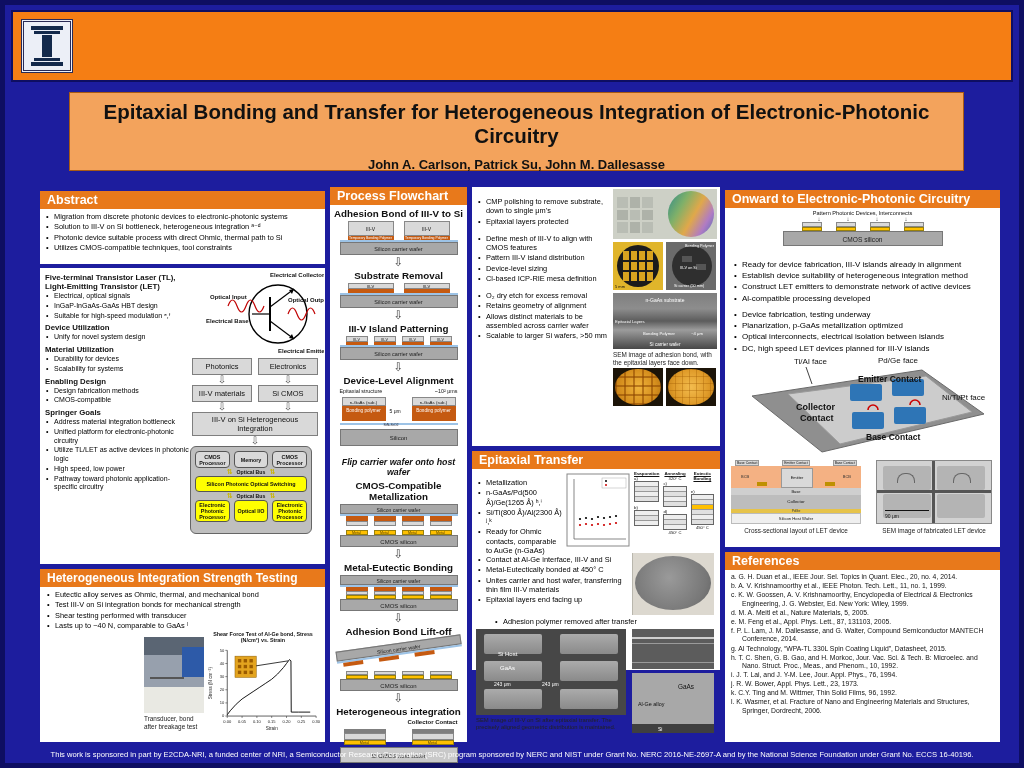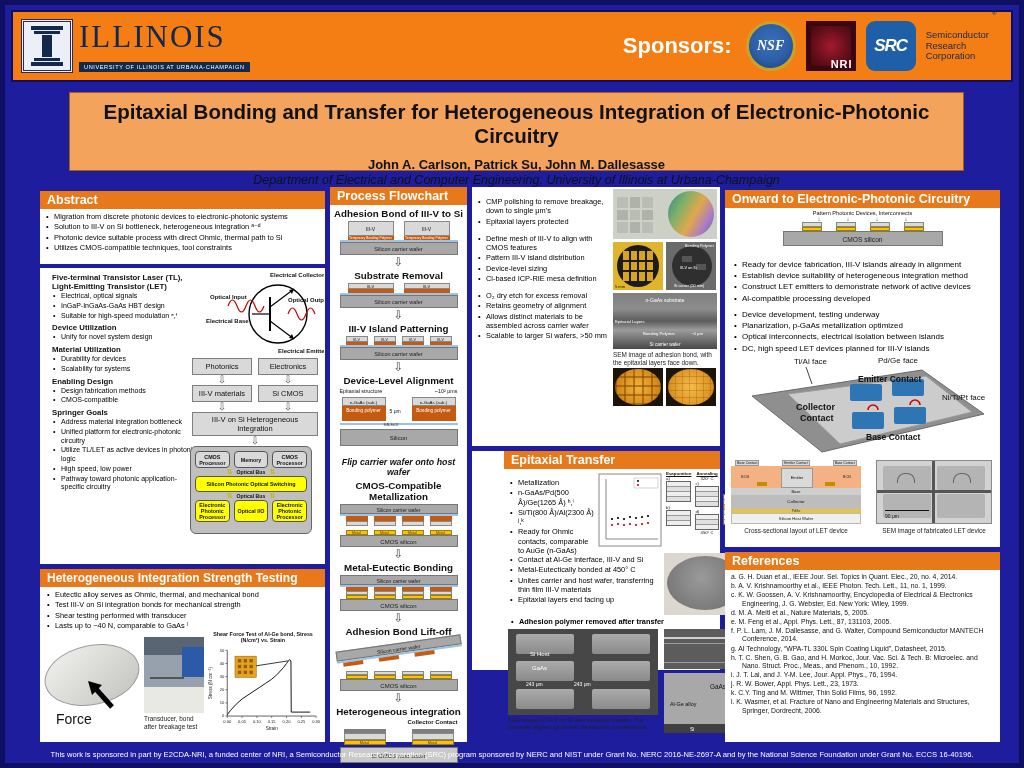--- a/index.html
+++ b/index.html
@@ -86,66 +86,43 @@
     <div class="il-logo">
       <div class="il-emblem">
         <svg width="40" height="44" viewBox="0 0 40 44">
           <rect x="4" y="2" width="32" height="4" fill="#13294B"></rect>
           <rect x="7" y="7" width="26" height="3" fill="#13294B"></rect>
           <rect x="15" y="11" width="10" height="22" fill="#13294B"></rect>
           <rect x="7" y="34" width="26" height="3" fill="#13294B"></rect>
           <rect x="4" y="38" width="32" height="4" fill="#13294B"></rect>
         </svg>
       </div>
-      <div class="il-right">
-        <div class="il-word">ILLINOIS</div>
-        <div class="il-sub">UNIVERSITY OF ILLINOIS AT URBANA-CHAMPAIGN</div>
-      </div>
-    </div>
-    <div class="sponsors">
-      <span class="sp-label">Sponsors:</span>
-      <div class="nsf">
-          <span>NSF</span>
-        </div>
-      <div class="nri">
-          <span>NRI</span>
-        </div>
-      <div class="srcbox">
-          <span>SRC</span>
-        </div>
-      <div class="srctext">
-        <span>Semiconductor
-Research
-Corporation</span>
-        <span class="reg">®</span>
-      </div>
     </div>
   </div>
 
   <div class="banner">
     <div class="t">Epitaxial Bonding and Transfer for Heterogeneous Integration of Electronic-Photonic Circuitry</div>
     <div class="a">John A. Carlson, Patrick Su, John M. Dallesasse</div>
-    <div class="d">Department of Electrical and Computer Engineering, University of Illinois at Urbana-Champaign</div>
   </div>
 
   <div class="panel" style="left:35px;top:186px;width:285px;height:73px;">
     <div class="panel-h">Abstract</div>
     <div class="panel-b" style="padding:3px 5px;">
       <div class="f75">
           <div class="bullet">Migration from discrete photonic devices to electronic-photonic systems</div>
           <div class="bullet">Solution to III-V on Si bottleneck, heterogeneous integration ᵃ⁻ᵈ</div>
           <div class="bullet">Photonic device suitable process with direct Ohmic, thermal path to Si</div>
           <div class="bullet">Utilizes CMOS-compatible techniques, tool constraints</div>
         </div>
     </div>
   </div>
 
   <div class="panel" style="left:35px;top:263px;width:285px;height:296px;">
     <div class="panel-b" style="height:274px;">
-      <div class="abs" style="left:5px;top:2px;width:146px;margin-left:7px;">
+      <div class="abs" style="left:5px;top:2px;width:146px;">
         <div class="sec-h">Five-terminal Transistor Laser (TL), Light-Emitting Transistor (LET)</div>
         <div class="f7">
             <div class="bullet">Electrical, optical signals</div>
             <div class="bullet">InGaP-InGaAs-GaAs HBT design</div>
             <div class="bullet">Suitable for high-speed modulation ᵉ,ᶠ</div>
           </div>
         <div class="sec-h">Device Utilization</div>
         <div class="f7">
             <div class="bullet">Unify for novel system design</div>
           </div>
@@ -236,28 +213,20 @@
   <div class="panel" style="left:35px;top:564px;width:285px;height:173px;">
     <div class="panel-h" style="font-size:12px;">Heterogeneous Integration Strength Testing</div>
     <div class="panel-b" style="height:151px;">
       <div class="f75 abs" style="left:6px;top:3px;width:272px;">
           <div class="bullet">Eutectic alloy serves as Ohmic, thermal, and mechanical bond</div>
           <div class="bullet">Test III-V on Si integration bonds for mechanical strength</div>
           <div class="bullet">Shear testing performed with transducer</div>
           <div class="bullet">Lasts up to ~40 N, comparable to GaAs ˡ</div>
         </div>
 
-      <div class="abs" style="left:2px;top:58px;width:102px;height:90px;">
-        <div style="width:94px;height:58px;border-radius:50%;background:linear-gradient(145deg,#f2f2f0,#c2c2be);border:1px solid #9a9a9a;transform:rotate(-12deg);margin-left:2px;"></div>
-        <svg class="abs" style="left:44px;top:34px;" width="30" height="32" viewBox="0 0 30 32">
-          <line x1="26" y1="28" x2="10" y2="10" stroke="#000" stroke-width="5"></line>
-          <polygon points="2,2 16,6 6,16" fill="#000"></polygon>
-        </svg>
-        <div class="abs" style="left:14px;top:66px;font-size:14px;color:#111;">Force</div>
-      </div>
 
       <div class="abs" style="left:104px;top:50px;width:60px;height:76px;background:#97a0ad;overflow:hidden;">
         <div class="abs" style="left:0;top:0;width:100%;height:18px;background:#5a6573;"></div>
         <div class="abs" style="right:0;top:10px;width:22px;height:30px;background:#2d5aa8;"></div>
         <div class="abs" style="left:0;bottom:0;width:100%;height:26px;background:#e9e9e3;"></div>
         <div class="abs" style="left:6px;top:40px;width:34px;height:2px;background:#555;"></div>
       </div>
       <div class="cap abs" style="left:104px;top:128px;width:62px;">Transducer, bond after breakage test</div>
 
       <div class="abs" style="left:166px;top:44px;width:114px;">
@@ -509,21 +478,21 @@
         <div class="abs lay l-si" style="left:0;top:28px;width:118px;height:16px;line-height:16px;font-size:6px;background:#c9c9c9;">Si CMOS host wafer</div>
       </div>
     </div>
   </div>
 
   <div class="panel" style="left:467px;top:182px;width:248px;height:259px;">
     <div class="panel-b" style="height:237px;">
       <div class="abs" style="left:5px;top:3px;width:132px;">
         <div style="height:7px;"></div>
         <div class="f75">
-            <div class="bullet">CMP polishing to remove breakage, down to single μm's</div>
+            <div class="bullet">CMP polishing to remove substrate, down to single μm's</div>
             <div class="bullet">Epitaxial layers protected</div>
           </div>
         <div style="height:7px;"></div>
         <div class="f75">
             <div class="bullet">Define mesh of III-V to align with CMOS features</div>
             <div class="bullet">Pattern III-V island distribution</div>
             <div class="bullet">Device-level sizing</div>
             <div class="bullet">Cl-based ICP-RIE mesa definition</div>
           </div>
         <div style="height:7px;"></div>
@@ -590,21 +559,21 @@
             <div class="abs" style="left:2px;top:1px;width:46px;height:36px;border-radius:50%;background:radial-gradient(circle,#F0B43C 0%,#D68F1E 60%,#B06F10 100%);background-image:repeating-linear-gradient(0deg,rgba(140,70,0,.55) 0 2px,transparent 2px 9px),repeating-linear-gradient(90deg,rgba(140,70,0,.55) 0 2px,transparent 2px 9px),radial-gradient(circle,#F0B43C 0%,#D68F1E 60%,#B06F10 100%);"></div>
           </div>
           <div style="width:50px;height:38px;background:#1c1408;position:relative;overflow:hidden;">
             <div class="abs" style="left:2px;top:1px;width:46px;height:36px;border-radius:50%;background-image:repeating-linear-gradient(0deg,rgba(160,90,0,.35) 0 1px,transparent 1px 7px),repeating-linear-gradient(90deg,rgba(160,90,0,.35) 0 1px,transparent 1px 7px),radial-gradient(circle,#F3BC4E 0%,#DF9A28 60%,#BB7914 100%);"></div>
           </div>
         </div>
       </div>
     </div>
   </div>
 
-  <div class="panel" style="left:467px;top:446px;width:248px;height:219px;padding-left:32px;">
+  <div class="panel" style="left:467px;top:446px;width:248px;height:219px;">
     <div class="panel-h">Epitaxial Transfer</div>
     <div class="panel-b" style="height:269px;">
       <div class="abs f75" style="left:5px;top:9px;width:86px;">
           <div class="bullet">Metallization</div>
           <div class="bullet">n-GaAs/Pd(500 Å)/Ge(1265 Å) ʰ,ⁱ</div>
           <div class="bullet">Si/Ti(800 Å)/Al(2300 Å) ʲ,ᵏ</div>
           <div class="bullet">Ready for Ohmic contacts, comparable to AuGe (n-GaAs)</div>
         </div>
 
       <svg class="abs" style="left:94px;top:4px;" width="64" height="74" viewBox="0 0 64 74">
@@ -688,21 +657,21 @@
 
       <div class="abs f75" style="left:5px;top:86px;width:150px;">
           <div class="bullet">Contact at Al-Ge interface, III-V and Si</div>
           <div class="bullet">Metal-Eutectically bonded at 450° C</div>
           <div class="bullet">Unites carrier and host wafer, transferring thin film III-V materials</div>
           <div class="bullet">Epitaxial layers end facing up</div>
         </div>
       <div class="abs grid-bg" style="left:160px;top:84px;width:82px;height:62px;background-color:#dcd8cf;">
         <div class="abs" style="left:3px;top:3px;width:76px;height:54px;border-radius:50%;background:radial-gradient(circle at 45% 40%,#9a9a9a 0%,#777 70%,#5f5f5f 100%);"></div>
       </div>
-      <div class="abs f75" style="left:6px;top:148px;width:200px;font-weight:bold;">
+      <div class="abs f75" style="left:22px;top:148px;width:200px;">
           <div class="bullet">Adhesion polymer removed after transfer</div>
         </div>
 
       <div class="abs" style="left:4px;top:160px;width:150px;height:86px;background:#474747;overflow:hidden;">
         <div class="abs" style="left:8px;top:5px;width:58px;height:20px;background:linear-gradient(180deg,#ababab,#8a8a8a);border-radius:2px;"></div>
         <div class="abs" style="right:8px;top:5px;width:58px;height:20px;background:linear-gradient(180deg,#ababab,#8a8a8a);border-radius:2px;"></div>
         <div class="abs" style="left:8px;top:32px;width:58px;height:20px;background:linear-gradient(180deg,#ababab,#8a8a8a);border-radius:2px;"></div>
         <div class="abs" style="right:8px;top:32px;width:58px;height:20px;background:linear-gradient(180deg,#ababab,#8a8a8a);border-radius:2px;"></div>
         <div class="abs" style="left:8px;top:60px;width:58px;height:20px;background:linear-gradient(180deg,#ababab,#8a8a8a);border-radius:2px;"></div>
         <div class="abs" style="right:8px;top:60px;width:58px;height:20px;background:linear-gradient(180deg,#ababab,#8a8a8a);border-radius:2px;"></div>
@@ -753,21 +722,21 @@
         </div>
         <div class="lay l-si" style="height:15px;line-height:15px;font-size:6.6px;width:160px;margin:0 auto;">CMOS silicon</div>
       </div>
       <div class="abs f8" style="left:8px;top:52px;width:260px;">
           <div class="bullet">Ready for device fabrication, III-V islands already in alignment</div>
           <div class="bullet">Establish device suitability of heterogeneous integration method</div>
           <div class="bullet">Construct LET emitters to demonstrate network of active devices</div>
           <div class="bullet">Al-compatible processing developed</div>
         </div>
       <div class="abs f8" style="left:8px;top:102px;width:260px;">
-          <div class="bullet">Device development, testing underway</div>
+          <div class="bullet">Device fabrication, testing underway</div>
           <div class="bullet">Planarization, p-GaAs metallization optimized</div>
           <div class="bullet">Optical interconnects, electrical isolation between islands</div>
           <div class="bullet">DC, high speed LET devices planned for III-V islands</div>
         </div>
 
       <svg class="abs" style="left:5px;top:146px;" width="265" height="104" viewBox="0 0 265 104">
         <polygon points="22,42 192,16 254,60 92,98" fill="#8f8f8f" stroke="#6a6a6a"></polygon>
         <polygon points="58,40 196,22 242,58 110,90" fill="#cccccc" stroke="#9a9a9a"></polygon>
         <rect x="120" y="30" width="32" height="17" rx="2" fill="#2E75B6"></rect>
         <rect x="162" y="25" width="32" height="17" rx="2" fill="#2E75B6"></rect>

